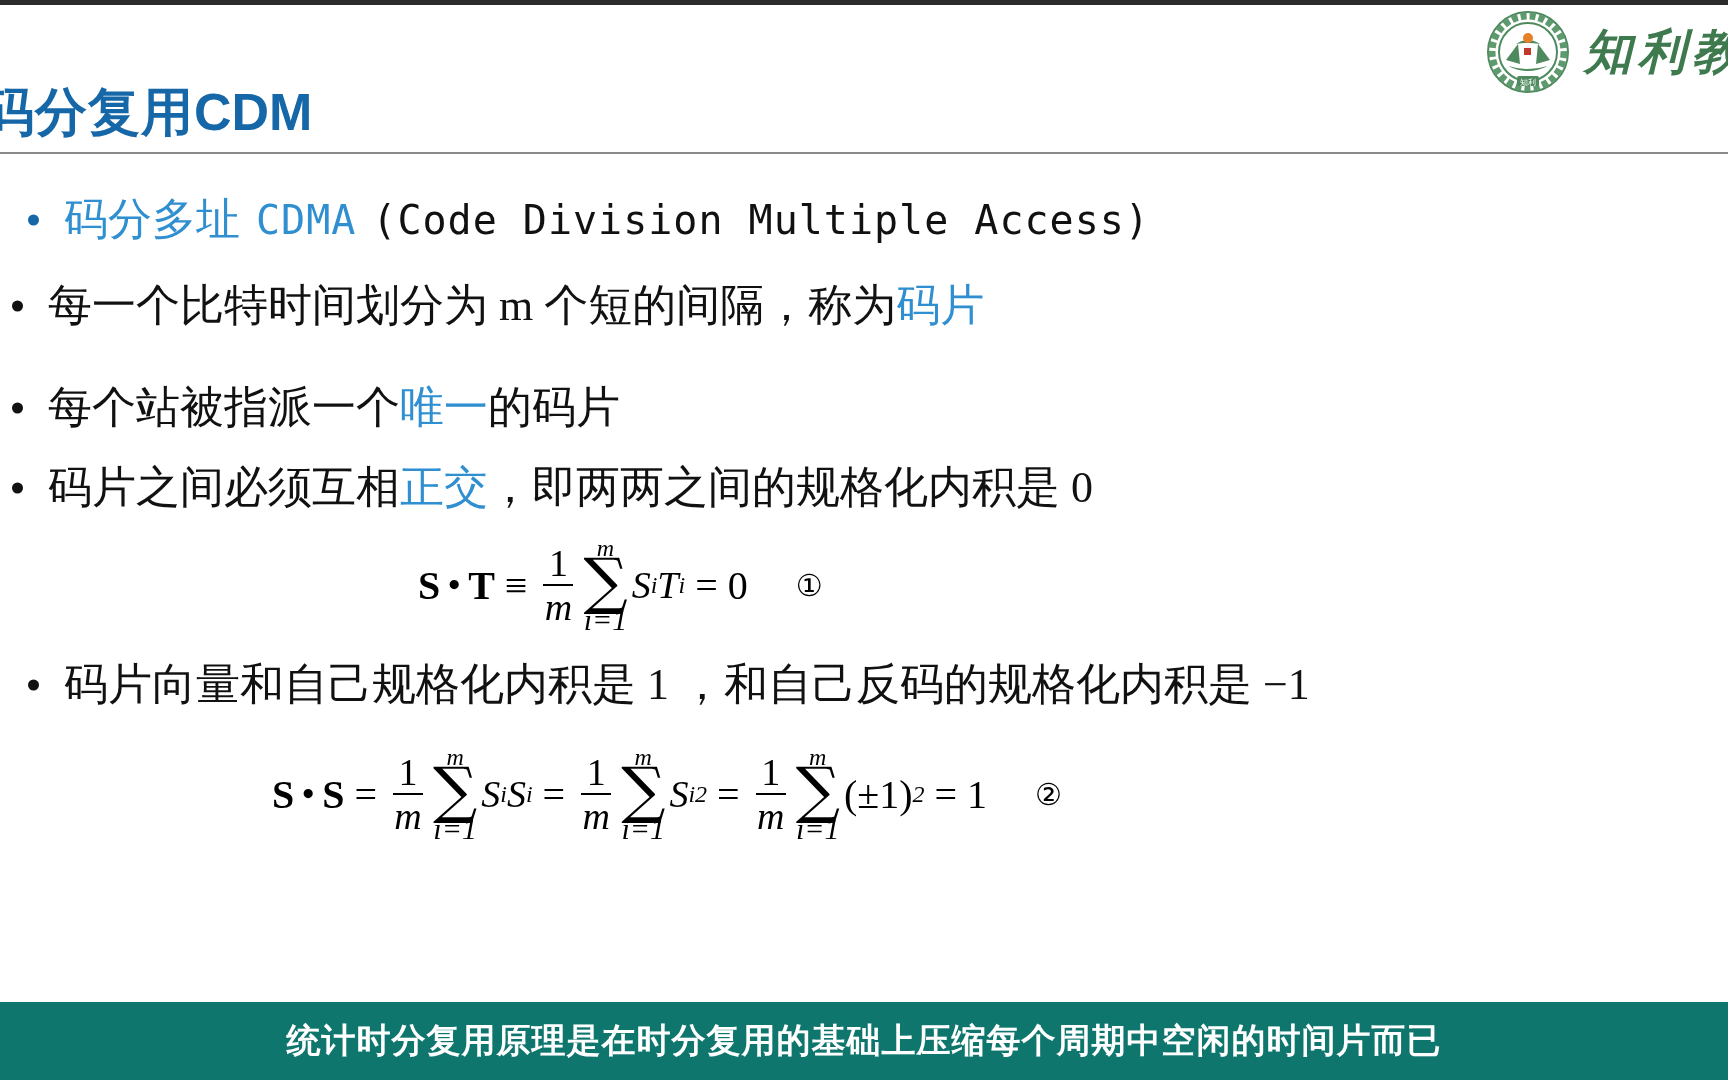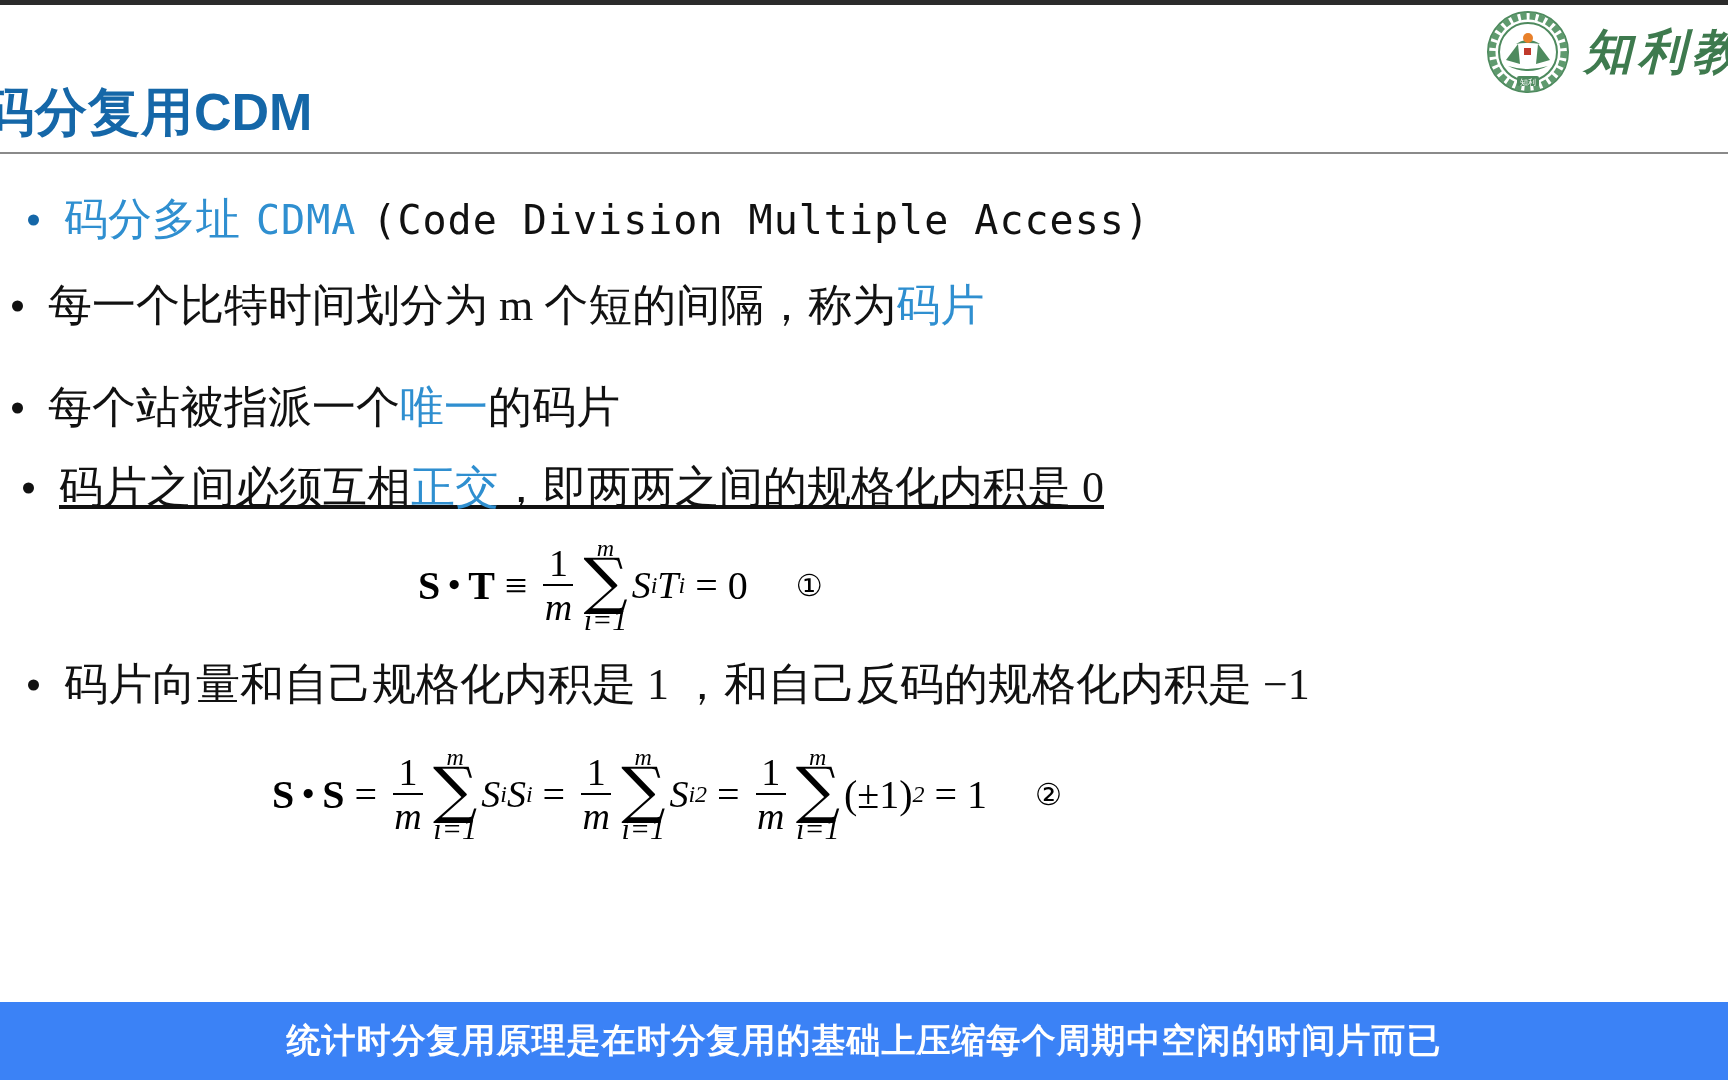--- a/index.html
+++ b/index.html
@@ -76,21 +76,21 @@
     font-family:"DejaVu Sans Mono", monospace;
     font-size:40px;
     letter-spacing:1px;
   }
   .sp{ display:inline-block; width:16px; }
 
   
   .r1{ position:absolute; top:30px;  left:16px; }
   .r2{ position:absolute; top:116px; left:0; }
   .r3{ position:absolute; top:218px; left:0; }
-  .r4{ position:absolute; top:298px; left:11px;text-decoration:underline; }
+  .r4{ position:absolute; top:298px; left:0; }
   .r5{ position:absolute; top:495px; left:16px; }
 
   
   .formula{
     position:absolute;
     font-family:"Liberation Serif", serif;
     color:#000;
     display:flex; align-items:center;
     white-space:nowrap;
   }
@@ -128,21 +128,21 @@
     display:inline-block;
     font-size:30px;
     font-family:"DejaVu Sans", sans-serif;
     margin-left:48px;
     color:#000;
   }
 
   
   .banner{
     position:absolute; left:0; bottom:0; width:1728px; height:78px;
-    background:#3b82f6;
+    background:#0f766e;
     display:flex; align-items:center; justify-content:center;
   }
   .banner-text{
     font-family:"Liberation Sans", sans-serif;
     font-size:34px; font-weight:bold; color:#ffffff;
     letter-spacing:1px;
   }
 </style>
 </head>
 <body>

